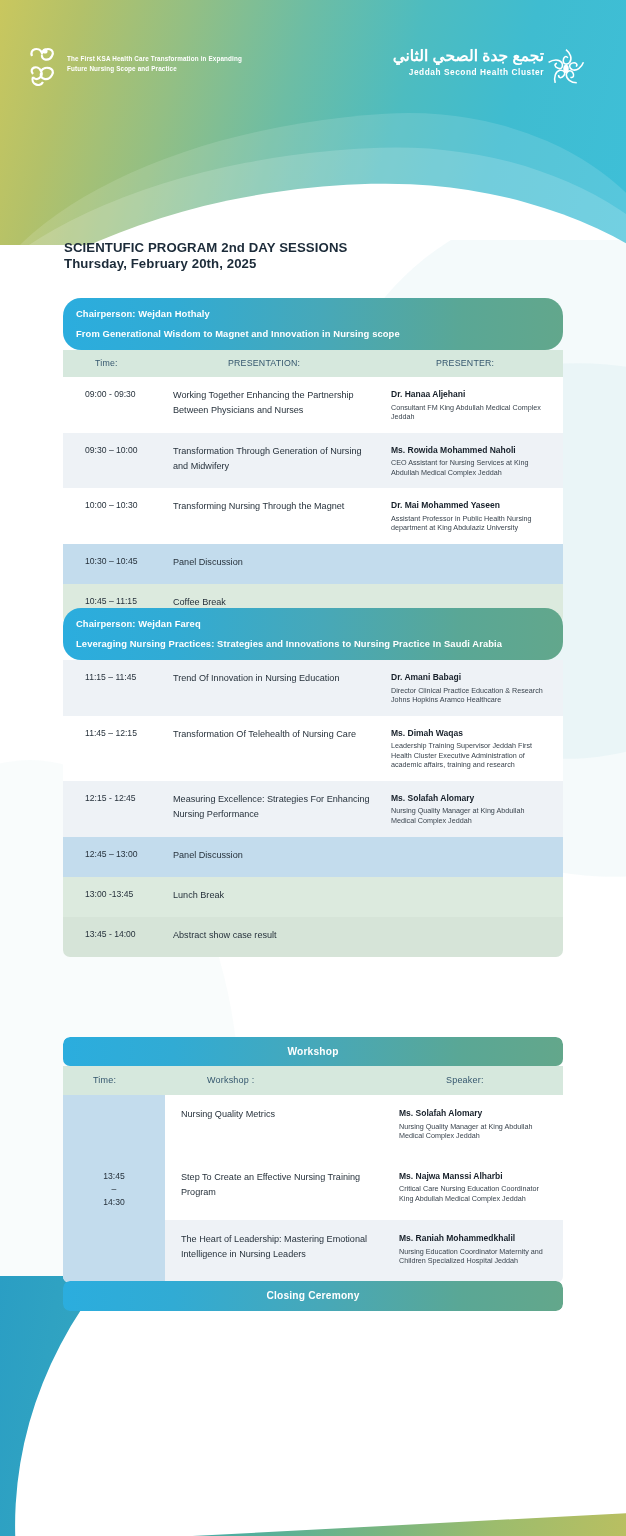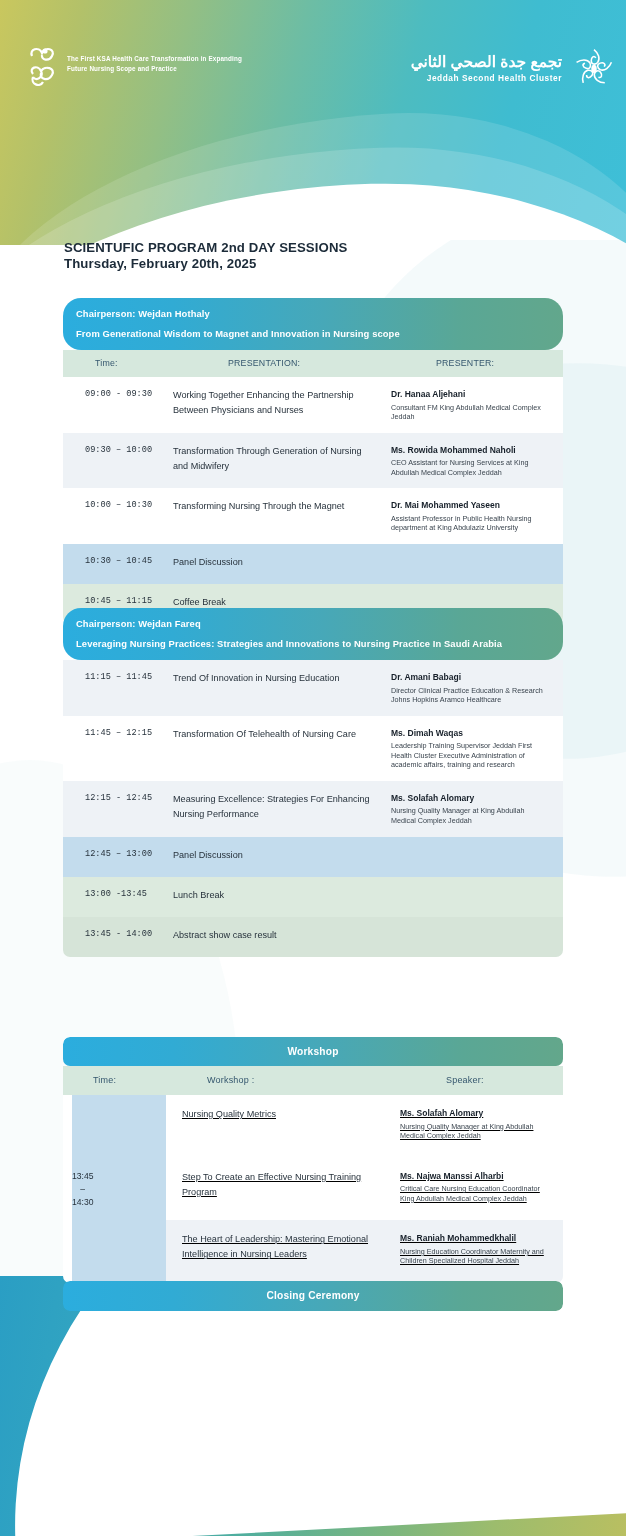--- a/index.html
+++ b/index.html
@@ -93,25 +93,24 @@
     line-height: 9.6px;
     font-weight: bold;
     letter-spacing: 0.15px;
     max-width: 180px;
     padding-top: 10px;
   }
 
   
   .logo-right {
     position: absolute;
-    right: 10px;
+    right: 38px;
     top: 46px;
     display: flex;
-    align-items: center;
-    gap: 10px;
+    align-items: flex-start;
   }
   .logo-right-text { text-align: right; color: #ffffff; }
   .logo-right-ar {
     font-size: 15.5px;
     font-weight: bold;
     line-height: 19px;
     direction: rtl;
     white-space: nowrap;
   }
   .logo-right-en {
@@ -261,21 +260,20 @@
   .row.green { background: #dceade; }
   .row.greenish { background: #d6e4d8; }
 
   .cell-time {
     width: 110px;
     padding-left: 22px;
     font-size: 8.6px;
     color: #27323c;
     line-height: 13px;
     white-space: nowrap;
-    font-family: Liberation Mono, monospace;
   }
   .cell-pres {
     width: 218px;
     padding-right: 12px;
     font-size: 9.1px;
     color: #27323c;
     line-height: 15px;
   }
   .cell-per {
     flex: 1;
@@ -312,37 +310,36 @@
     color: #35576e;
     font-size: 9px;
     letter-spacing: 0.2px;
   }
   .ws-head .c-time { width: 94px; padding-left: 30px; }
   .ws-head .c-ws   { width: 234px; padding-left: 50px; }
   .ws-head .c-sp   { flex: 1; padding-left: 55px; }
 
   .ws-body { display: flex; background: #ffffff; }
   .ws-timecol {
-    width: 94px;
+    width: 102px;
     background: #c3dced;
     display: flex;
     align-items: center;
+    justify-content: center;
     text-align: center;
     font-size: 8.6px;
     color: #27323c;
     line-height: 13px;
-    margin-left: 9px;
   }
   .ws-rows { flex: 1; }
   .ws-row {
     display: flex;
     align-items: flex-start;
     padding: 12px 0 17px 0;
     min-height: 60px;
-    text-decoration: underline;
   }
   .ws-row.alt { background: #eef2f6; }
   .ws-row .cell-ws {
     width: 234px;
     padding-left: 16px;
     padding-right: 12px;
     font-size: 9.1px;
     color: #27323c;
     line-height: 15px;
   }

